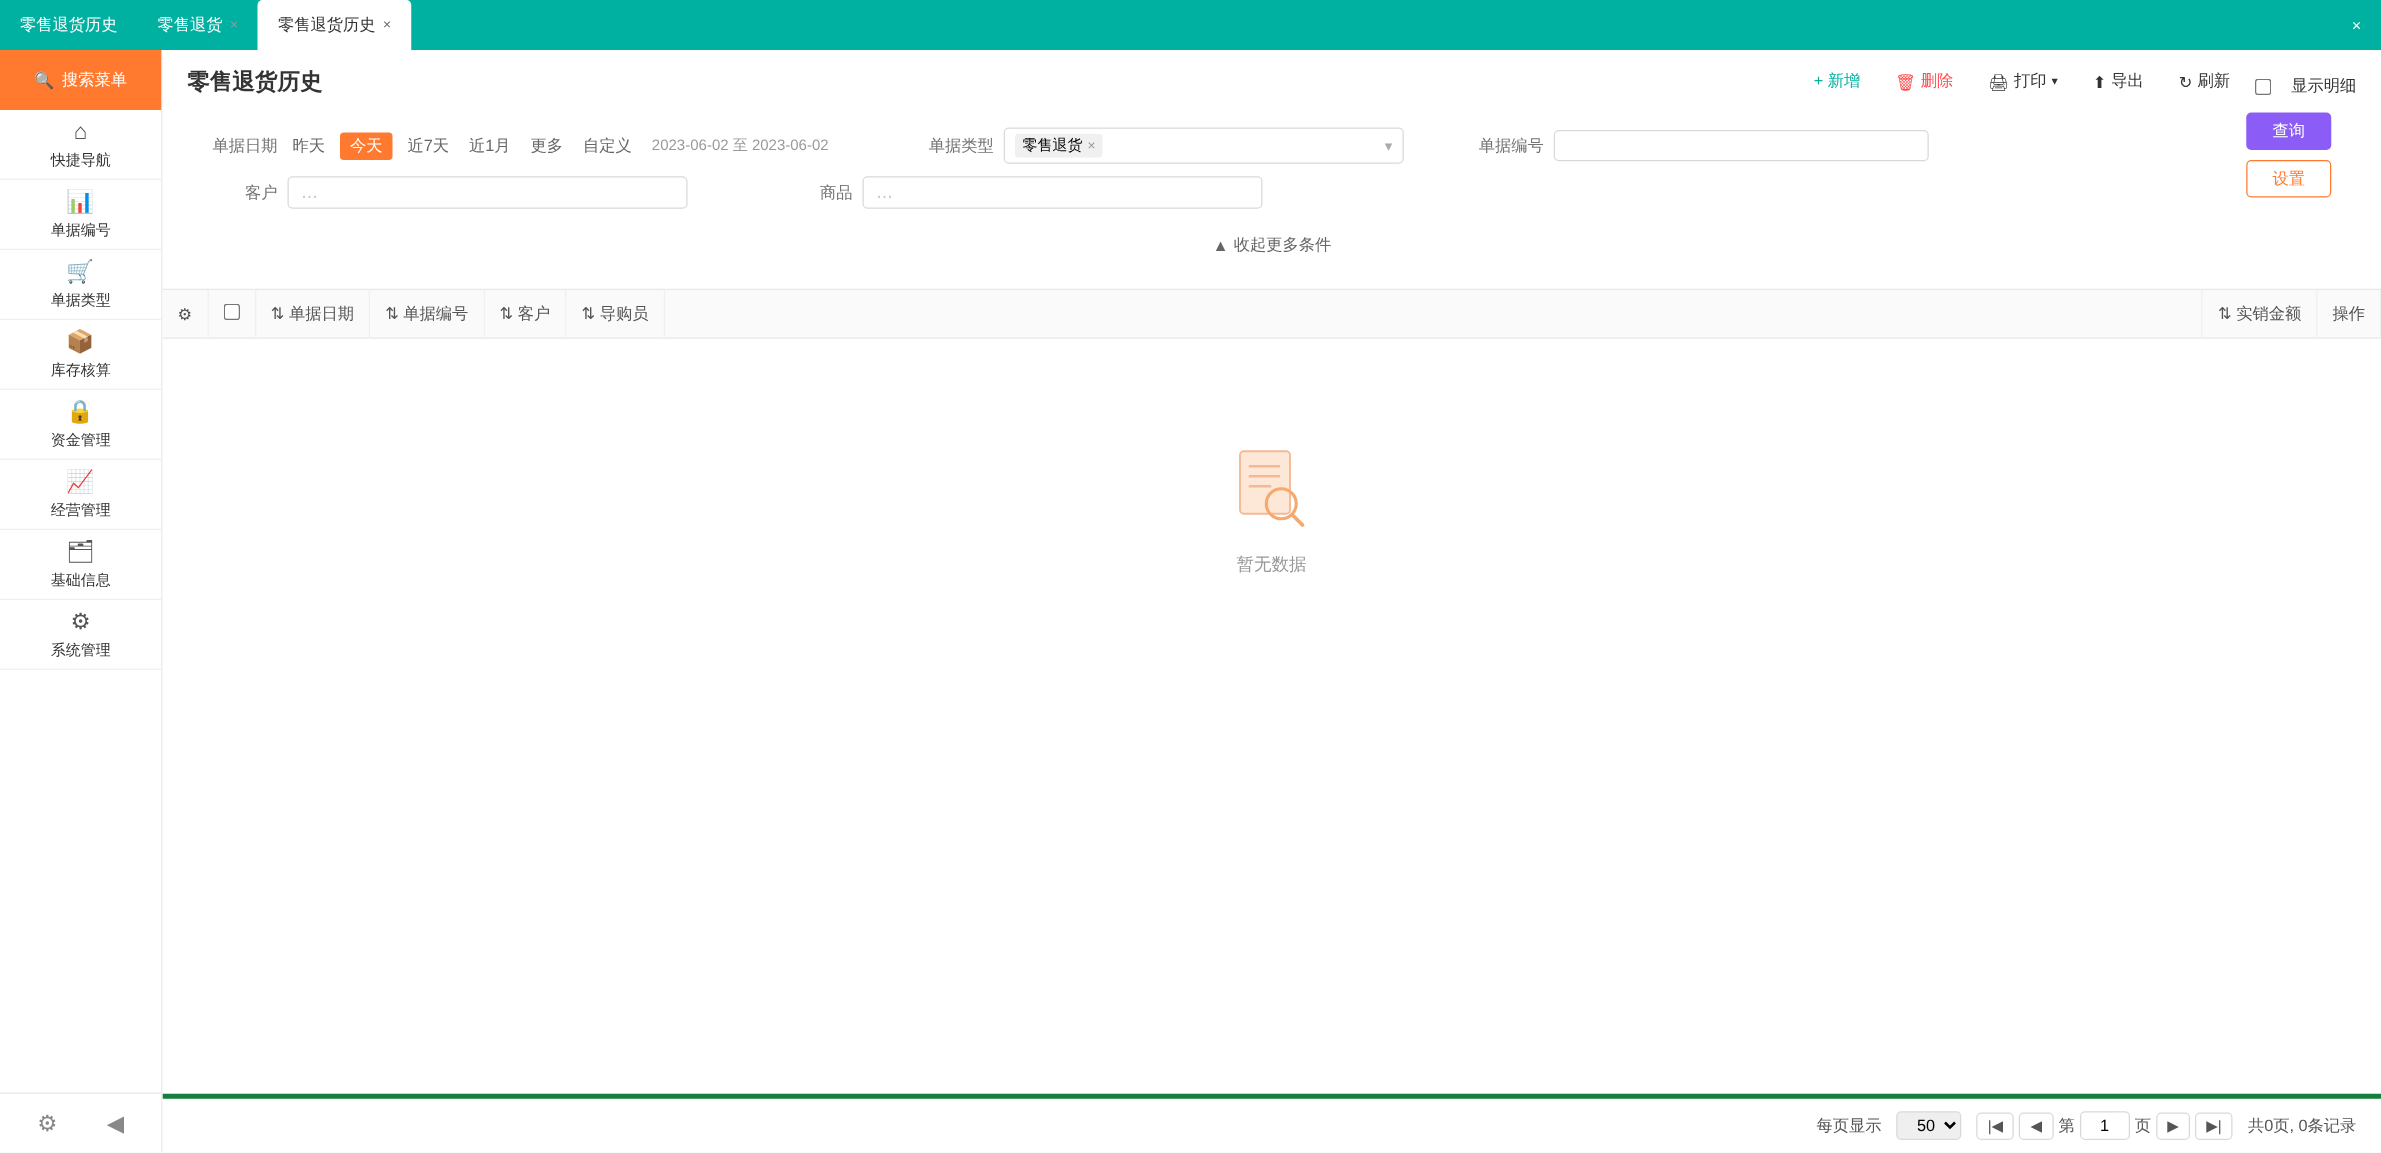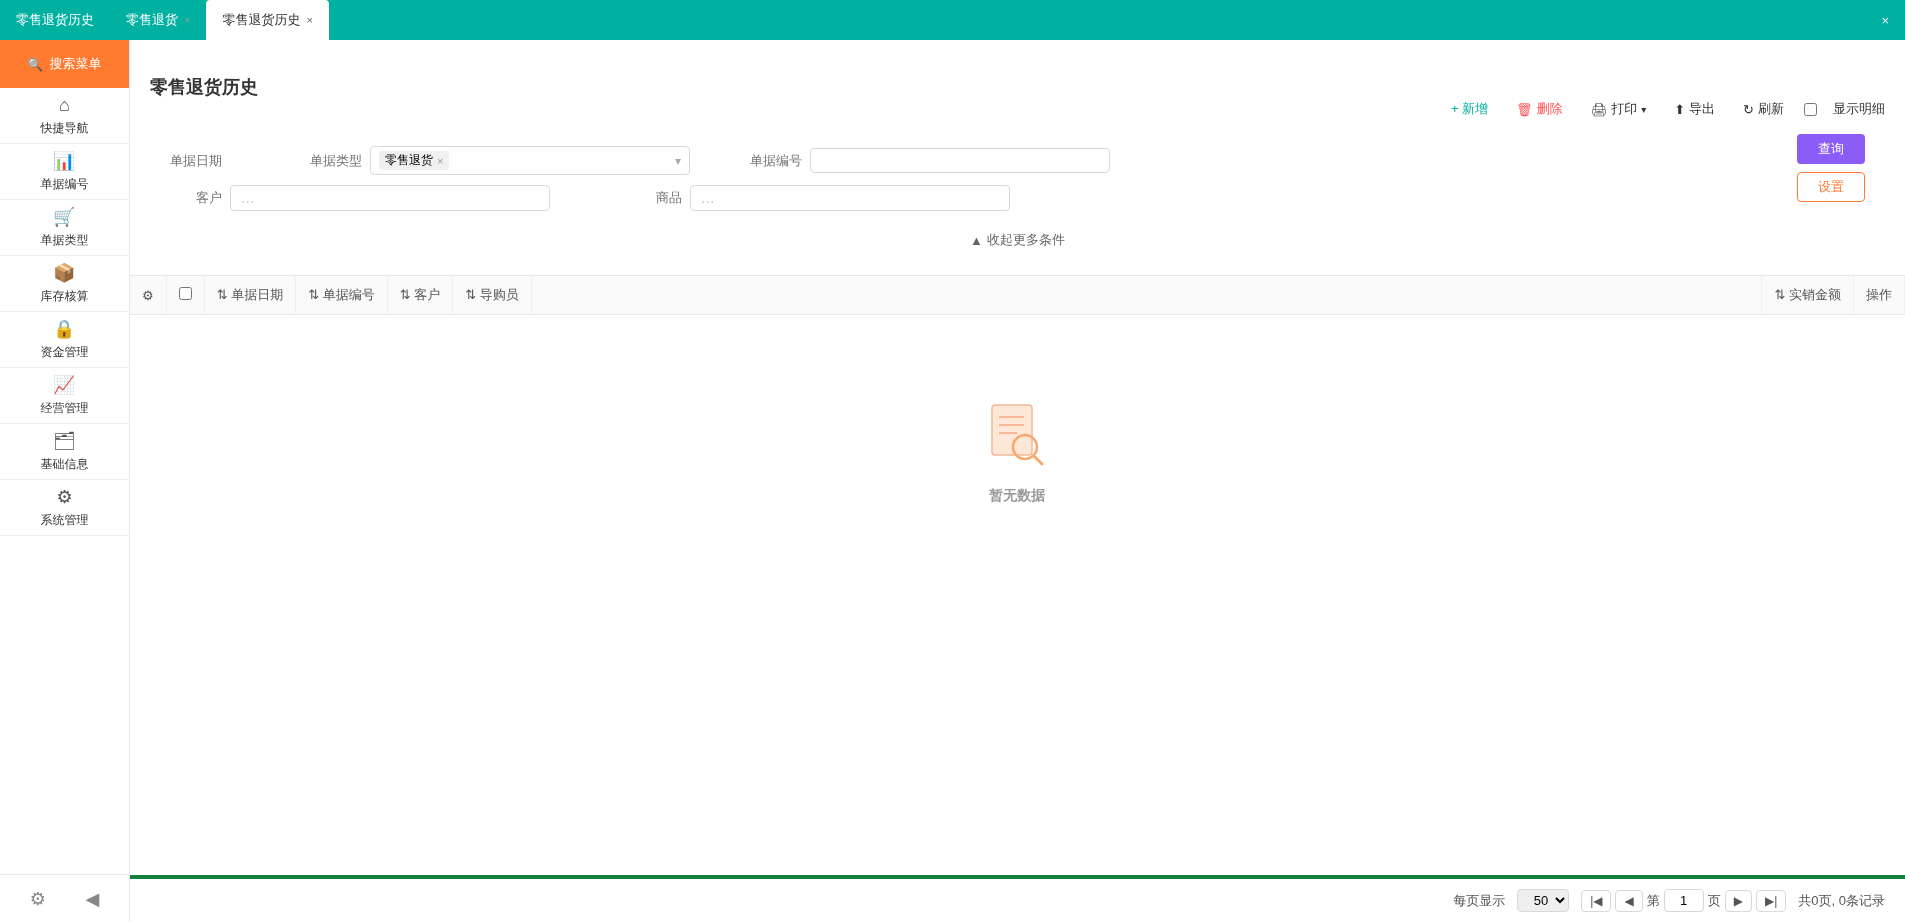--- a/index.html
+++ b/index.html
@@ -116,23 +116,22 @@
       justify-content: space-between;
       margin-bottom: 12px;
     }
     .page-title {
       font-size: 18px;
       font-weight: 600;
       color: #333;
     }
     .toolbar {
       display: flex;
-      align-items: center;
+      align-items: flex-end;
       gap: 12px;
-      margin-top: 44px;
     }
     .toolbar-btn {
       display: flex;
       align-items: center;
       gap: 4px;
       font-size: 13px;
       color: #333;
       cursor: pointer;
       padding: 4px 8px;
       border-radius: 4px;
@@ -439,20 +438,29 @@
             <input type="checkbox" style="">
             <span>显示明细</span>
           </label>
         </div>
       </div>
 
       <div class="filter-area" style="position:relative;">
 
         <div class="filter-row">
           <span class="filter-label">单据日期</span>
+          <div class="filter-date-options">
+            <span class="date-option">昨天</span>
+            <span class="date-option active">今天</span>
+            <span class="date-option">近7天</span>
+            <span class="date-option">近1月</span>
+            <span class="date-option">更多</span>
+            <span class="date-option">自定义</span>
+            <span class="date-range">2023-06-02 至 2023-06-02</span>
+          </div>
 
           <span class="filter-label" style="margin-left:60px;">单据类型</span>
           <div class="filter-select-box" style="width:320px;">
             <div style="display:flex;gap:4px;flex-wrap:wrap;">
               <span class="filter-tag">
                 <span>零售退货</span>
                 <span class="remove">×</span>
               </span>
             </div>
             <span style="color:#aaa;font-size:12px;">▾</span>
@@ -514,21 +522,21 @@
             <th class="sortable" style="text-align:center;white-space:nowrap;">
               <span>⇅ 实销金额</span>
             </th>
             <th>
               <span>操作</span>
             </th>
           </tr>
         </thead>
         <tbody>
           <tr>
-            <td colspan="9" style="padding:0;border:none;font-weight:bold;">
+            <td colspan="9" style="padding:0;border:none;">
               <div class="empty-area">
                 <div class="empty-icon">
                   
                   <svg width="80" height="80" viewBox="0 0 80 80" xmlns="http://www.w3.org/2000/svg">
                     <rect x="15" y="10" width="40" height="50" rx="3" fill="#fde8d8" stroke="#f5b896" stroke-width="1.5"></rect>
                     <line x1="22" y1="22" x2="47" y2="22" stroke="#f5b896" stroke-width="2"></line>
                     <line x1="22" y1="30" x2="47" y2="30" stroke="#f5b896" stroke-width="2"></line>
                     <line x1="22" y1="38" x2="40" y2="38" stroke="#f5b896" stroke-width="2"></line>
                     <circle cx="48" cy="52" r="12" fill="none" stroke="#f5a96c" stroke-width="2.5"></circle>
                     <line x1="57" y1="61" x2="65" y2="69" stroke="#f5a96c" stroke-width="3" stroke-linecap="round"></line>

